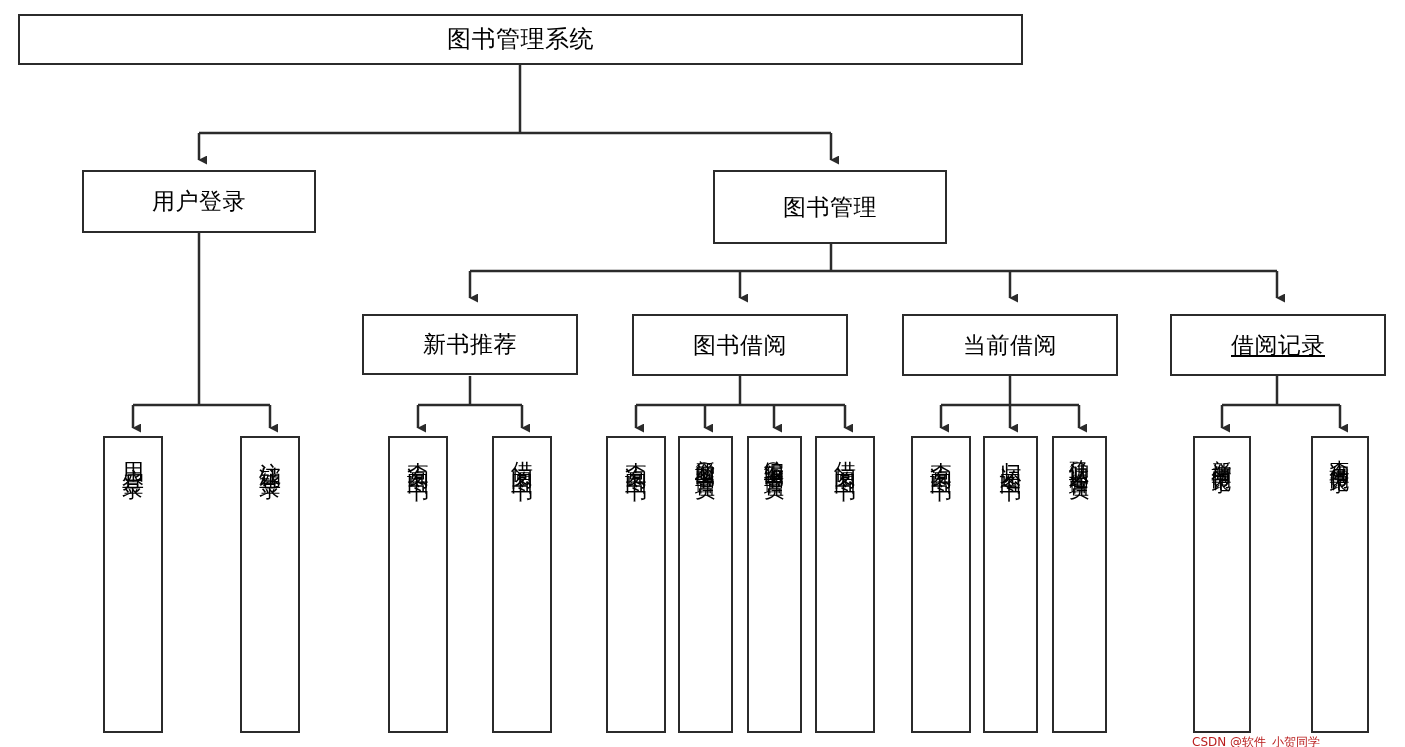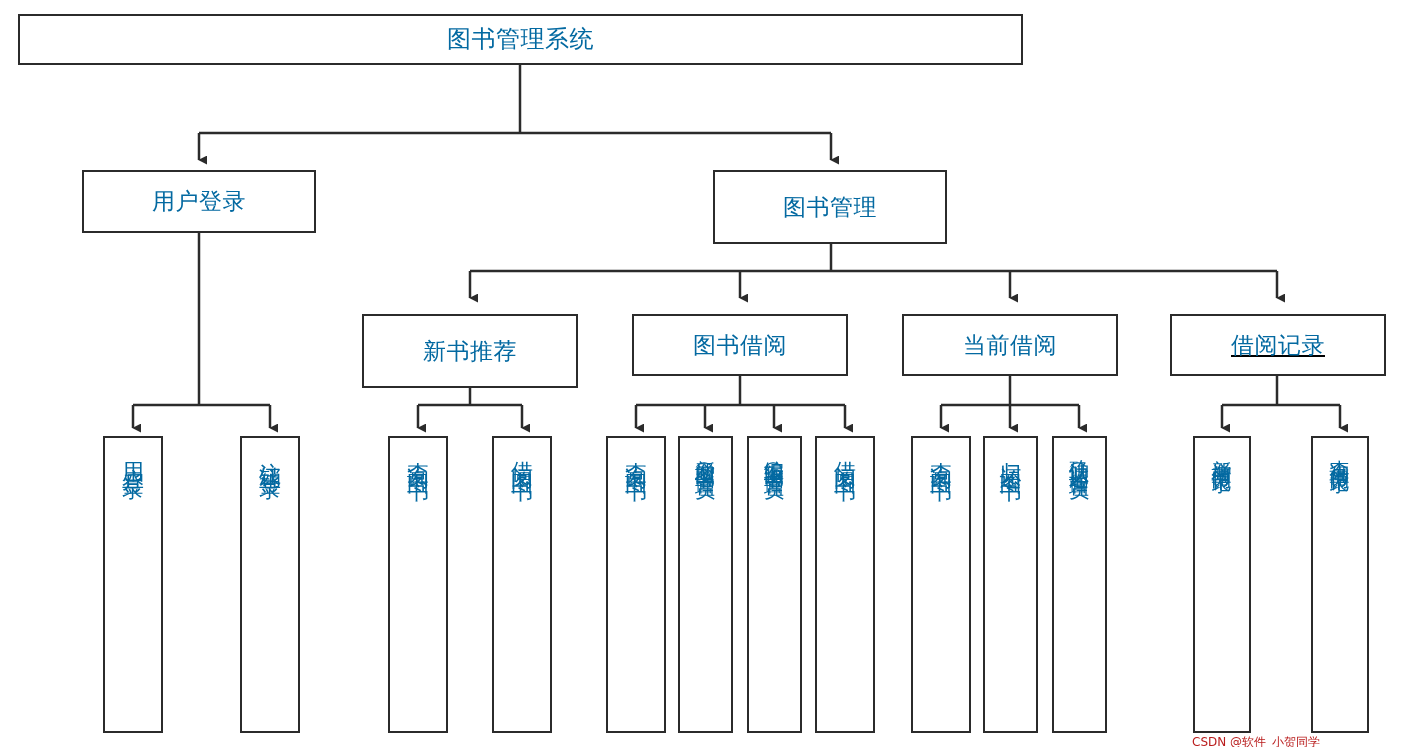--- a/index.html
+++ b/index.html
@@ -29,21 +29,21 @@
     position: absolute;
     box-sizing: border-box;
     background: #ffffff;
     border: 2.5px solid #2b2b2b;
     display: flex;
     align-items: center;
     justify-content: center;
     z-index: 3;
   }
   .node-label {
-    color: #0369a1;
+    color: #000000;
     line-height: 1.05;
     white-space: pre;
   }
   
   .node.horizontal .node-label {
     font-size: 23px;
     letter-spacing: 0.5px;
   }
   .node.root .node-label {
     font-size: 24px;
@@ -153,21 +153,21 @@
   </div>
 
   <div class="node horizontal" style="left:82px; top:170px; width:234px; height:63px;">
     <span class="node-label">用户登录</span>
   </div>
 
   <div class="node horizontal" style="left:713px; top:170px; width:234px; height:74px;">
     <span class="node-label">图书管理</span>
   </div>
 
-  <div class="node horizontal" style="left:362px; top:314px; width:216px; height:74px;">
+  <div class="node horizontal" style="left:362px; top:314px; width:216px; height:61px;">
     <span class="node-label">新书推荐</span>
   </div>
 
   <div class="node horizontal" style="left:902px; top:314px; width:216px; height:62px;">
     <span class="node-label">当前借阅</span>
   </div>
 
   <div class="node horizontal" style="left:632px; top:314px; width:216px; height:62px;">
     <span class="node-label">图书借阅</span>
   </div>

